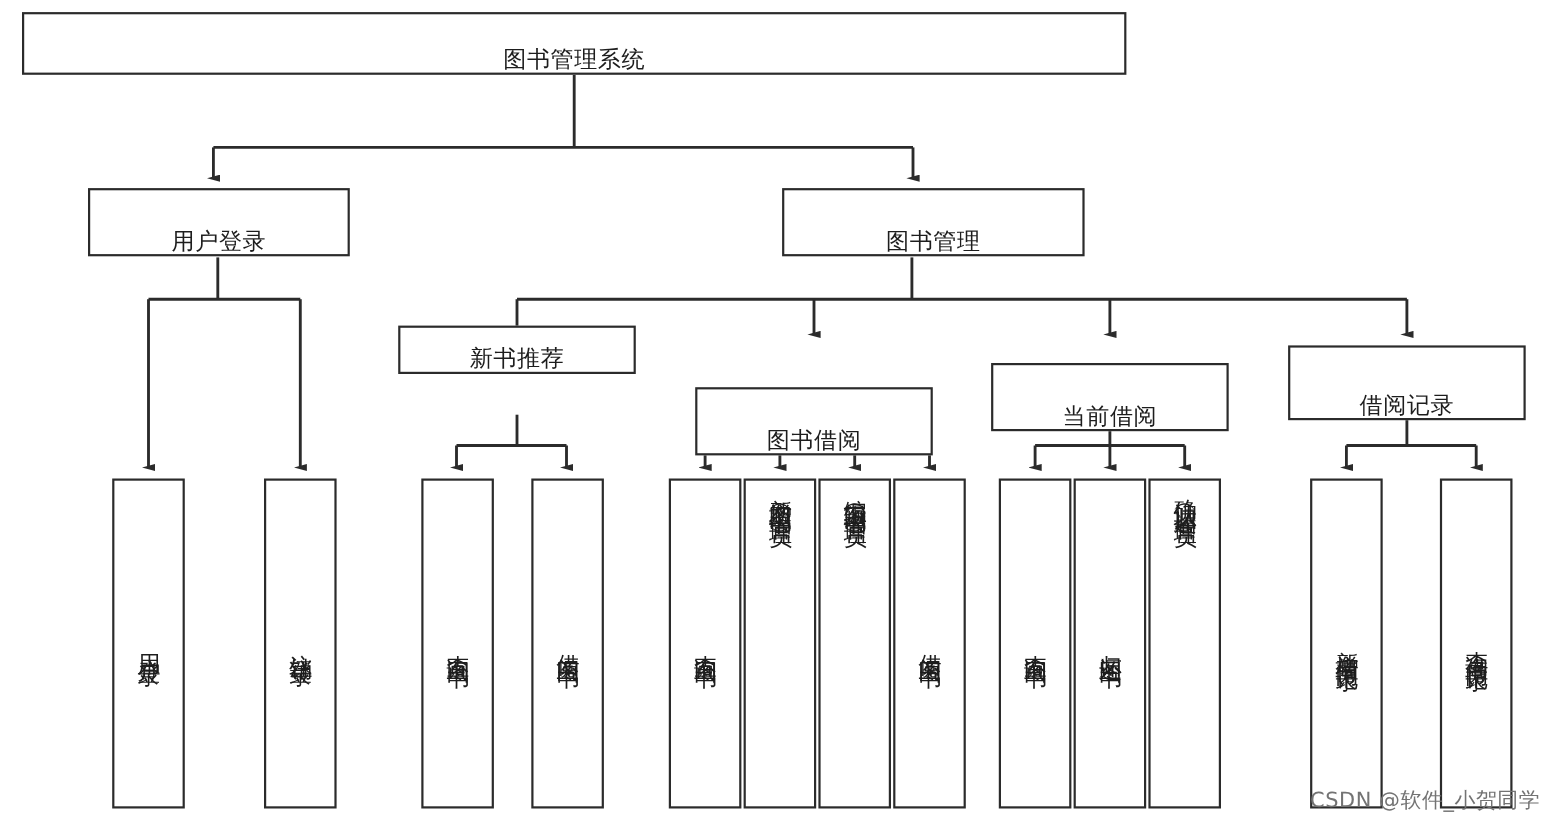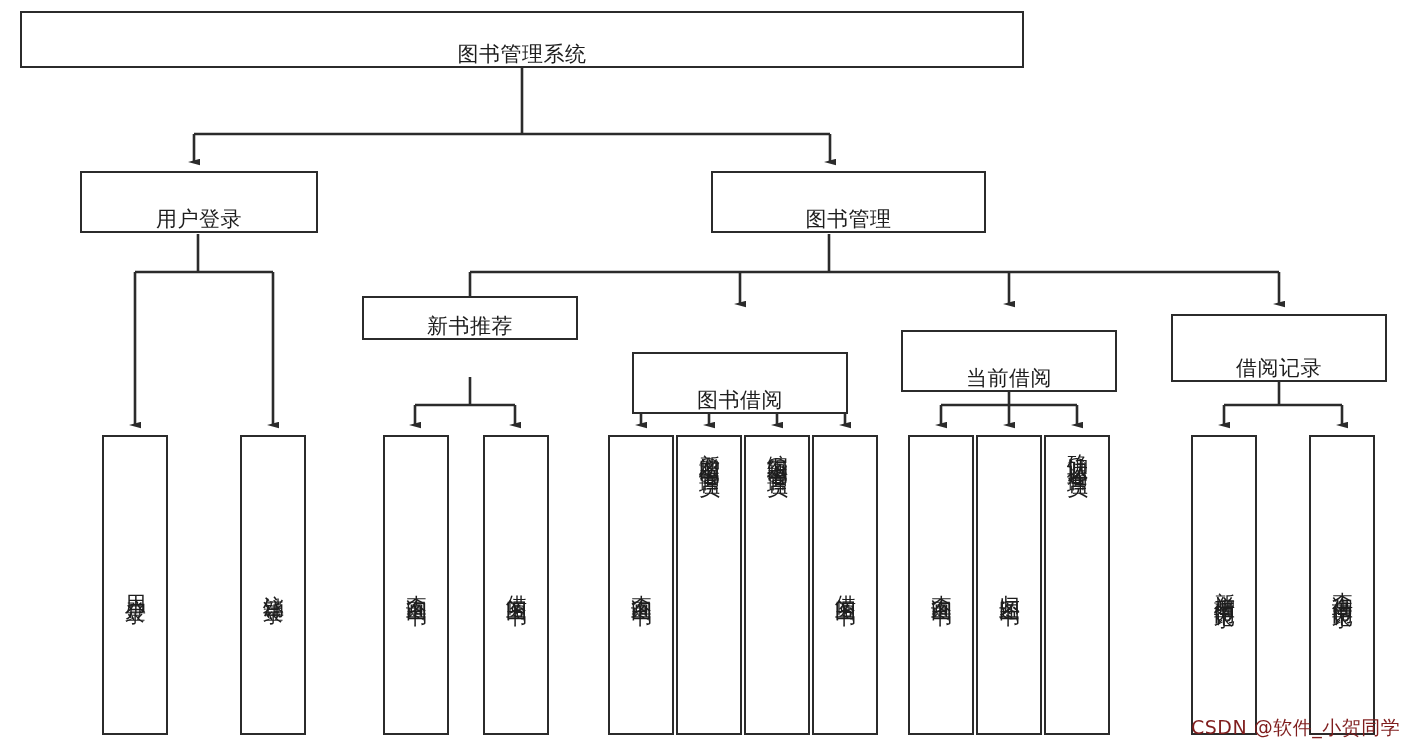--- a/index.html
+++ b/index.html
@@ -58,21 +58,21 @@
     font-size: 21px;
     letter-spacing: 3.5px;
     line-height: 1;
     display: block;
   }
   .node.vertical.center-text {
     align-items: center;
   }
   .watermark {
     position: absolute;
-    color: #7f1d1d;
+    color: #737373;
     font-size: 19px;
     white-space: nowrap;
     letter-spacing: 0.5px;
     font-family: "DejaVu Sans", "Liberation Sans", sans-serif;
   }
 </style>
 </head>
 <body>
 
 <div id="diagram-root">

